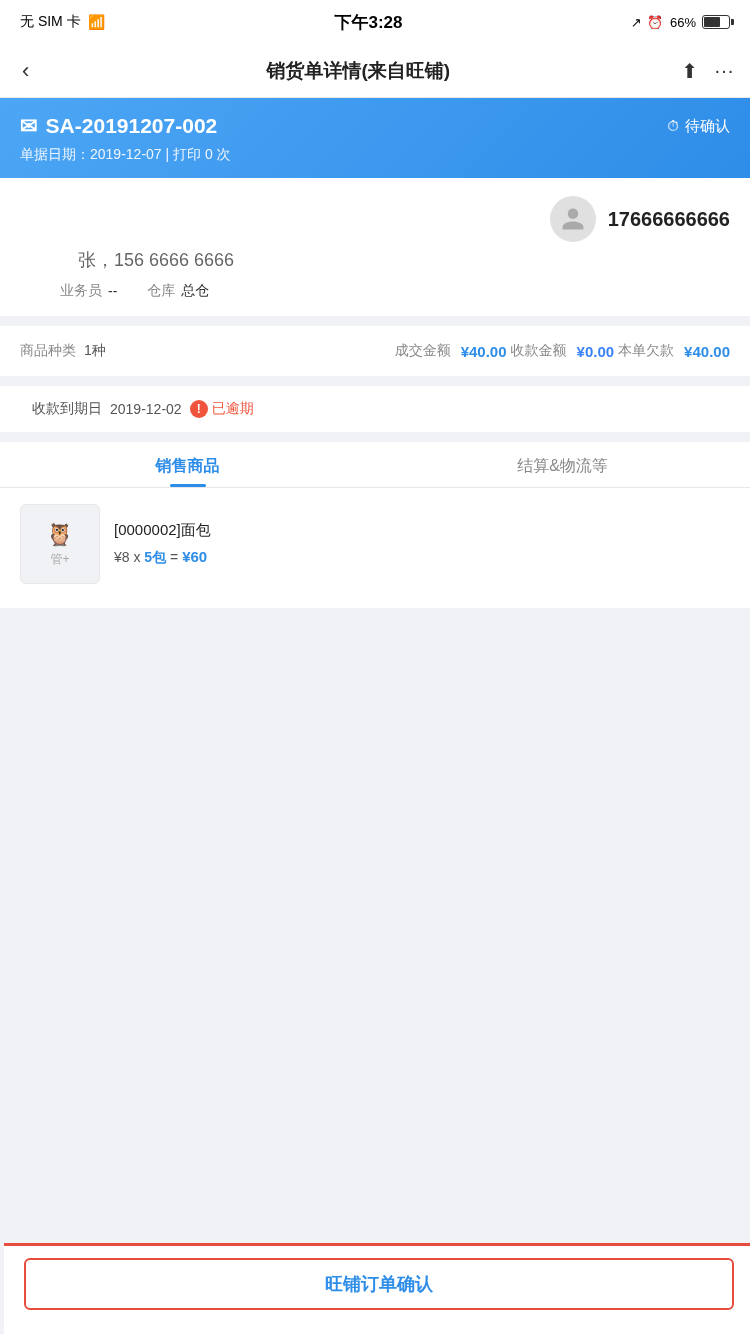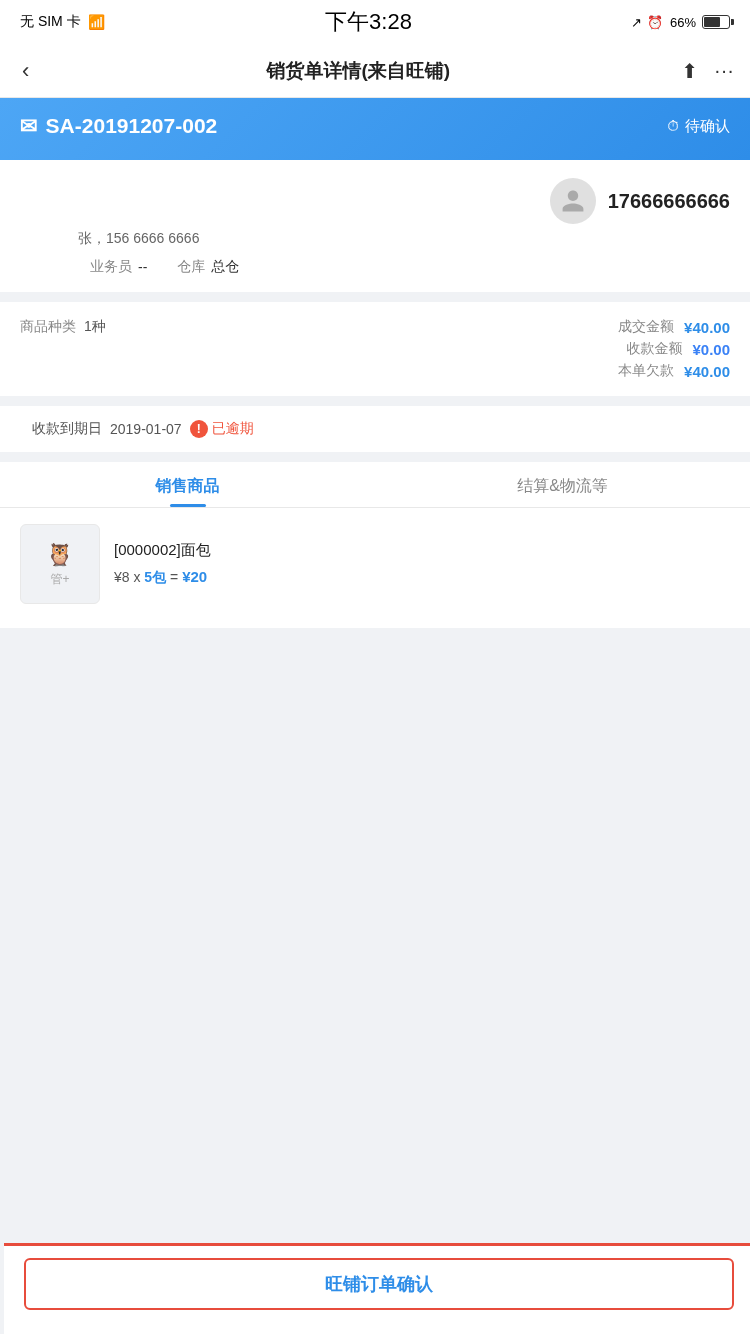--- a/index.html
+++ b/index.html
@@ -18,21 +18,21 @@
       background: #fff;
       height: 44px;
       display: flex;
       align-items: center;
       justify-content: space-between;
       padding: 0 20px;
       font-size: 15px;
       font-weight: 500;
     }
     .status-left { display: flex; align-items: center; gap: 8px; font-size: 14px; }
-    .status-center { font-size: 22px; font-weight: 400; }
+    .status-center { font-size: 17px; font-weight: 700; }
     .status-right { display: flex; align-items: center; gap: 6px; font-size: 13px; }
     .battery-box {
       display: inline-flex; align-items: center;
       border: 1.5px solid #333; border-radius: 3px;
       width: 28px; height: 14px; padding: 1px;
       position: relative;
     }
     .battery-box::after {
       content: '';
       position: absolute; right: -5px; top: 3px;
@@ -128,29 +128,29 @@
       display: flex; align-items: center; justify-content: center;
       flex-shrink: 0;
     }
     .avatar svg { width: 26px; height: 26px; fill: #aaa; }
     .customer-phone {
       font-size: 20px;
       font-weight: 600;
       color: #222;
     }
     .customer-name {
-      font-size: 14px;
+      font-size: 18px;
       color: #666;
       margin-left: 58px;
       margin-bottom: 10px;
     }
     .customer-meta {
       display: flex;
       align-items: center;
-      margin-left: 70px;
+      margin-left: 40px;
       font-size: 14px;
       color: #555;
       gap: 30px;
     }
     .meta-item { display: flex; gap: 6px; align-items: center; }
     .meta-label { color: #888; }
     .meta-value { color: #333; }
 
     
     .summary-section {
@@ -170,21 +170,21 @@
     .summary-row {
       font-size: 14px;
       color: #555;
       display: flex;
       gap: 8px;
       align-items: center;
     }
     .summary-label { color: #888; }
     .summary-right {
       display: flex;
-      flex-direction: column;
+      flex-direction: row;
       align-items: flex-end;
       gap: 4px;
     }
     .amount-row {
       display: flex;
       align-items: center;
       gap: 10px;
       font-size: 14px;
     }
     .amount-label { color: #888; }
@@ -366,20 +366,21 @@
   <div class="order-banner-top">
     <div class="order-id">
       <span>✉</span>
       <span>SA-20191207-002</span>
     </div>
     <div class="order-status">
       <span>⏱</span>
       <span>待确认</span>
     </div>
   </div>
+  <div class="order-date">单据日期：2019-12-07 | 打印 0 次</div>
 </div>
 
 <div class="customer-section card">
   <div class="customer-top">
     <div class="avatar">
       <svg viewBox="0 0 24 24">
         <path d="M12 12c2.7 0 4.8-2.1 4.8-4.8S14.7 2.4 12 2.4 7.2 4.5 7.2 7.2 9.3 12 12 12zm0 2.4c-3.2 0-9.6 1.6-9.6 4.8v2.4h19.2v-2.4c0-3.2-6.4-4.8-9.6-4.8z"></path>
       </svg>
     </div>
     <div class="customer-phone">17666666666</div>
@@ -415,21 +416,21 @@
     </div>
     <div class="amount-row">
       <span class="amount-label">本单欠款</span>
       <span class="amount-value-owe">¥40.00</span>
     </div>
   </div>
 </div>
 
 <div class="due-section card">
   <span>收款到期日</span>
-  <span>2019-01-07</span>
+  <span>2019-12-02</span>
   <div class="overdue-badge">
     <div class="overdue-icon">!</div>
     <span>已逾期</span>
   </div>
 </div>
 
 <div class="tabs-section card">
   <div class="tabs-header">
     <div class="tab-item active">
       <span>销售商品</span>
@@ -447,21 +448,21 @@
           <span>管+</span>
         </div>
       </div>
       <div class="product-info">
         <div class="product-name">[0000002]面包</div>
         <div class="product-price-row">
           <span>¥8</span>
           <span> x </span>
           <span class="product-qty">5包</span>
           <span> = </span>
-          <span class="product-total">¥20</span>
+          <span class="product-total">¥60</span>
         </div>
       </div>
     </div>
   </div>
 </div>
 
 <div class="bottom-area" style="height:220px;"></div>
 
 <div class="confirm-btn-container">
   <button class="confirm-btn">旺铺订单确认</button>

